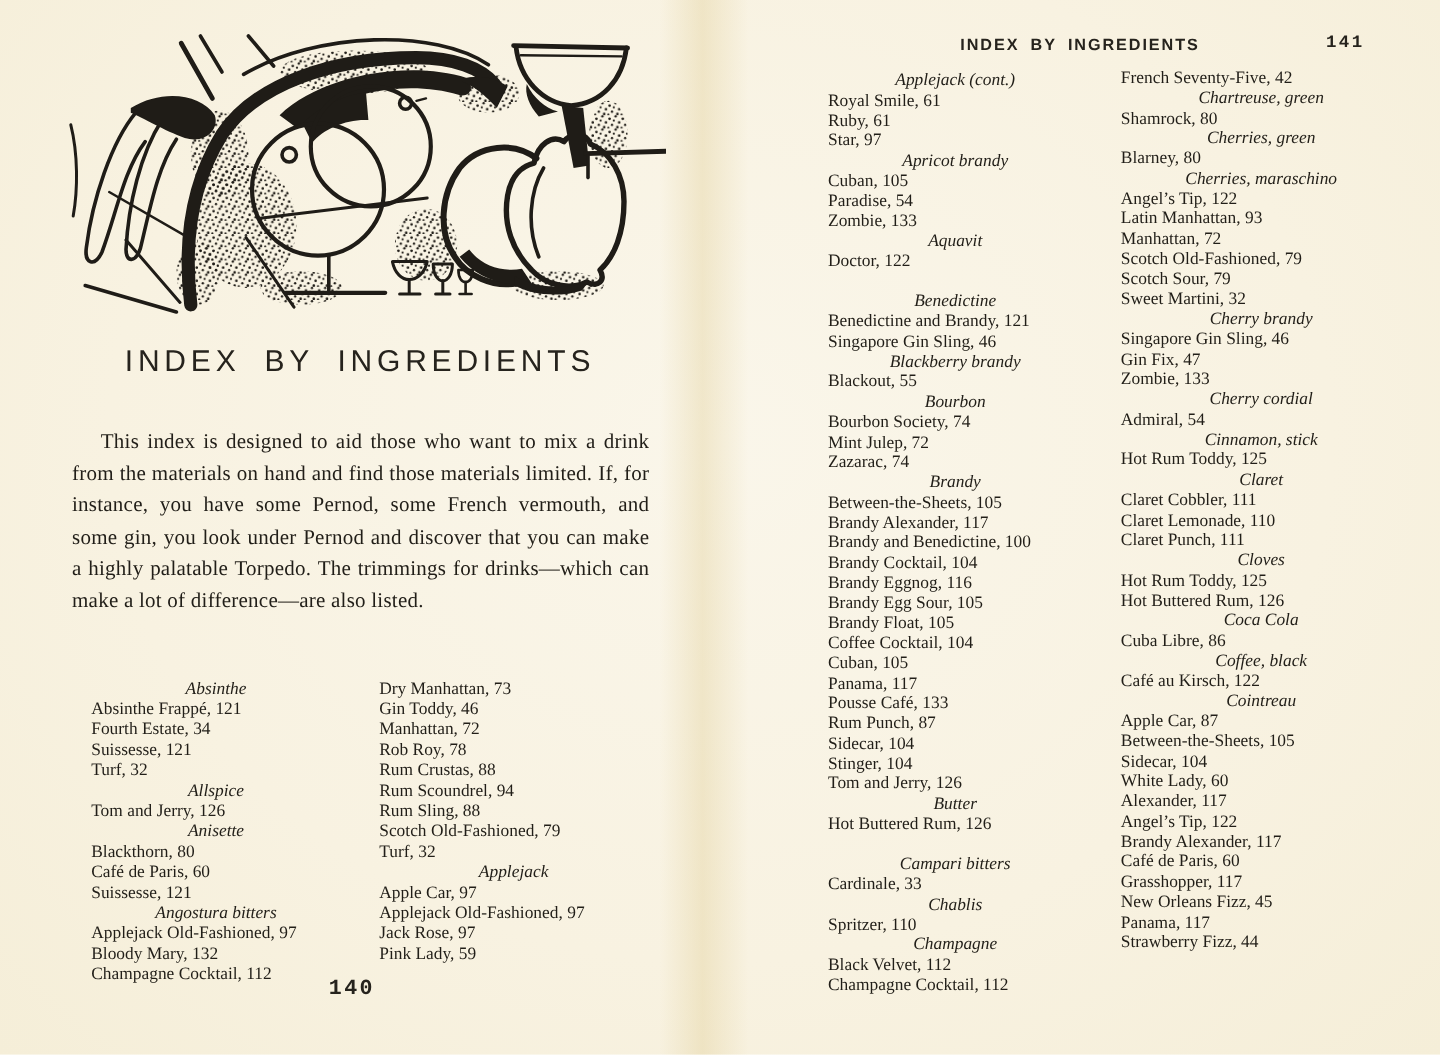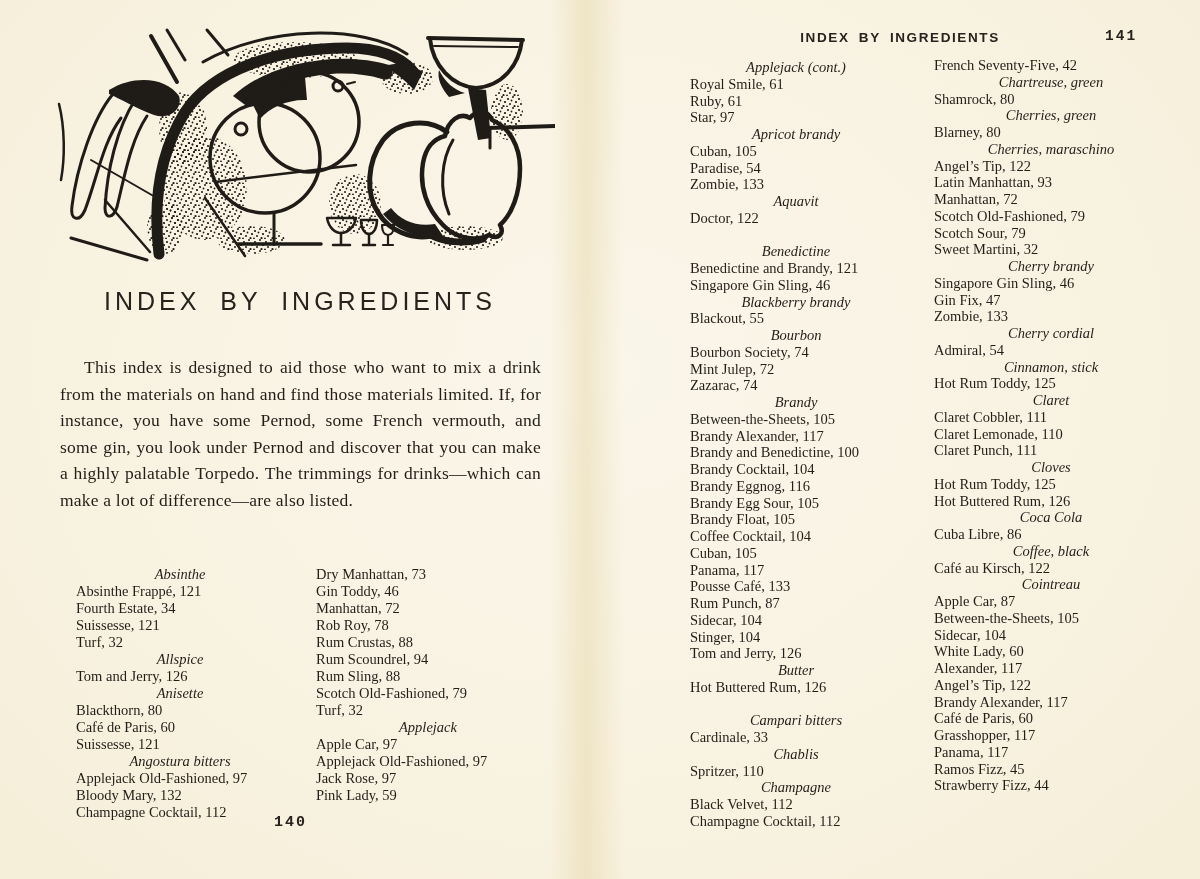--- a/index.html
+++ b/index.html
@@ -71,21 +71,21 @@
     letter-spacing: 1.6px;
     word-spacing: 4px;
     color: #26231d;
   }
   .pagenum {
     position: absolute;
     font-family: Liberation Mono, monospace;
     font-weight: bold;
     color: #26231d;
   }
-  .pagenum-left  { left: 274px; top: 814px; font-size: 15px; letter-spacing: 2px; }
+  .pagenum-left  { left: 274px; top: 814px; font-size: 18px; letter-spacing: 2px; }
   .pagenum-right { left: 505px; top: 28px;  font-size: 14.5px; letter-spacing: 2px; }
 </style>
 </head>
 <body>
 
 <div class="spread">
   <div class="gutter-shadow"></div>
 
   <div class="page page-left">
 
@@ -322,18 +322,18 @@
         <div class="idx-line idx-header">Cointreau</div>
         <div class="idx-line idx-entry">Apple Car, 87</div>
         <div class="idx-line idx-entry">Between-the-Sheets, 105</div>
         <div class="idx-line idx-entry">Sidecar, 104</div>
         <div class="idx-line idx-entry">White Lady, 60</div>
         <div class="idx-line idx-entry">Alexander, 117</div>
         <div class="idx-line idx-entry">Angel’s Tip, 122</div>
         <div class="idx-line idx-entry">Brandy Alexander, 117</div>
         <div class="idx-line idx-entry">Café de Paris, 60</div>
         <div class="idx-line idx-entry">Grasshopper, 117</div>
+        <div class="idx-line idx-entry">New Orleans Fizz, 45</div>
         <div class="idx-line idx-entry">Panama, 117</div>
-        <div class="idx-line idx-entry">Ramos Fizz, 45</div>
         <div class="idx-line idx-entry">Strawberry Fizz, 44</div>
       </div>
   </div>
 </div>
 
 </body></html>

